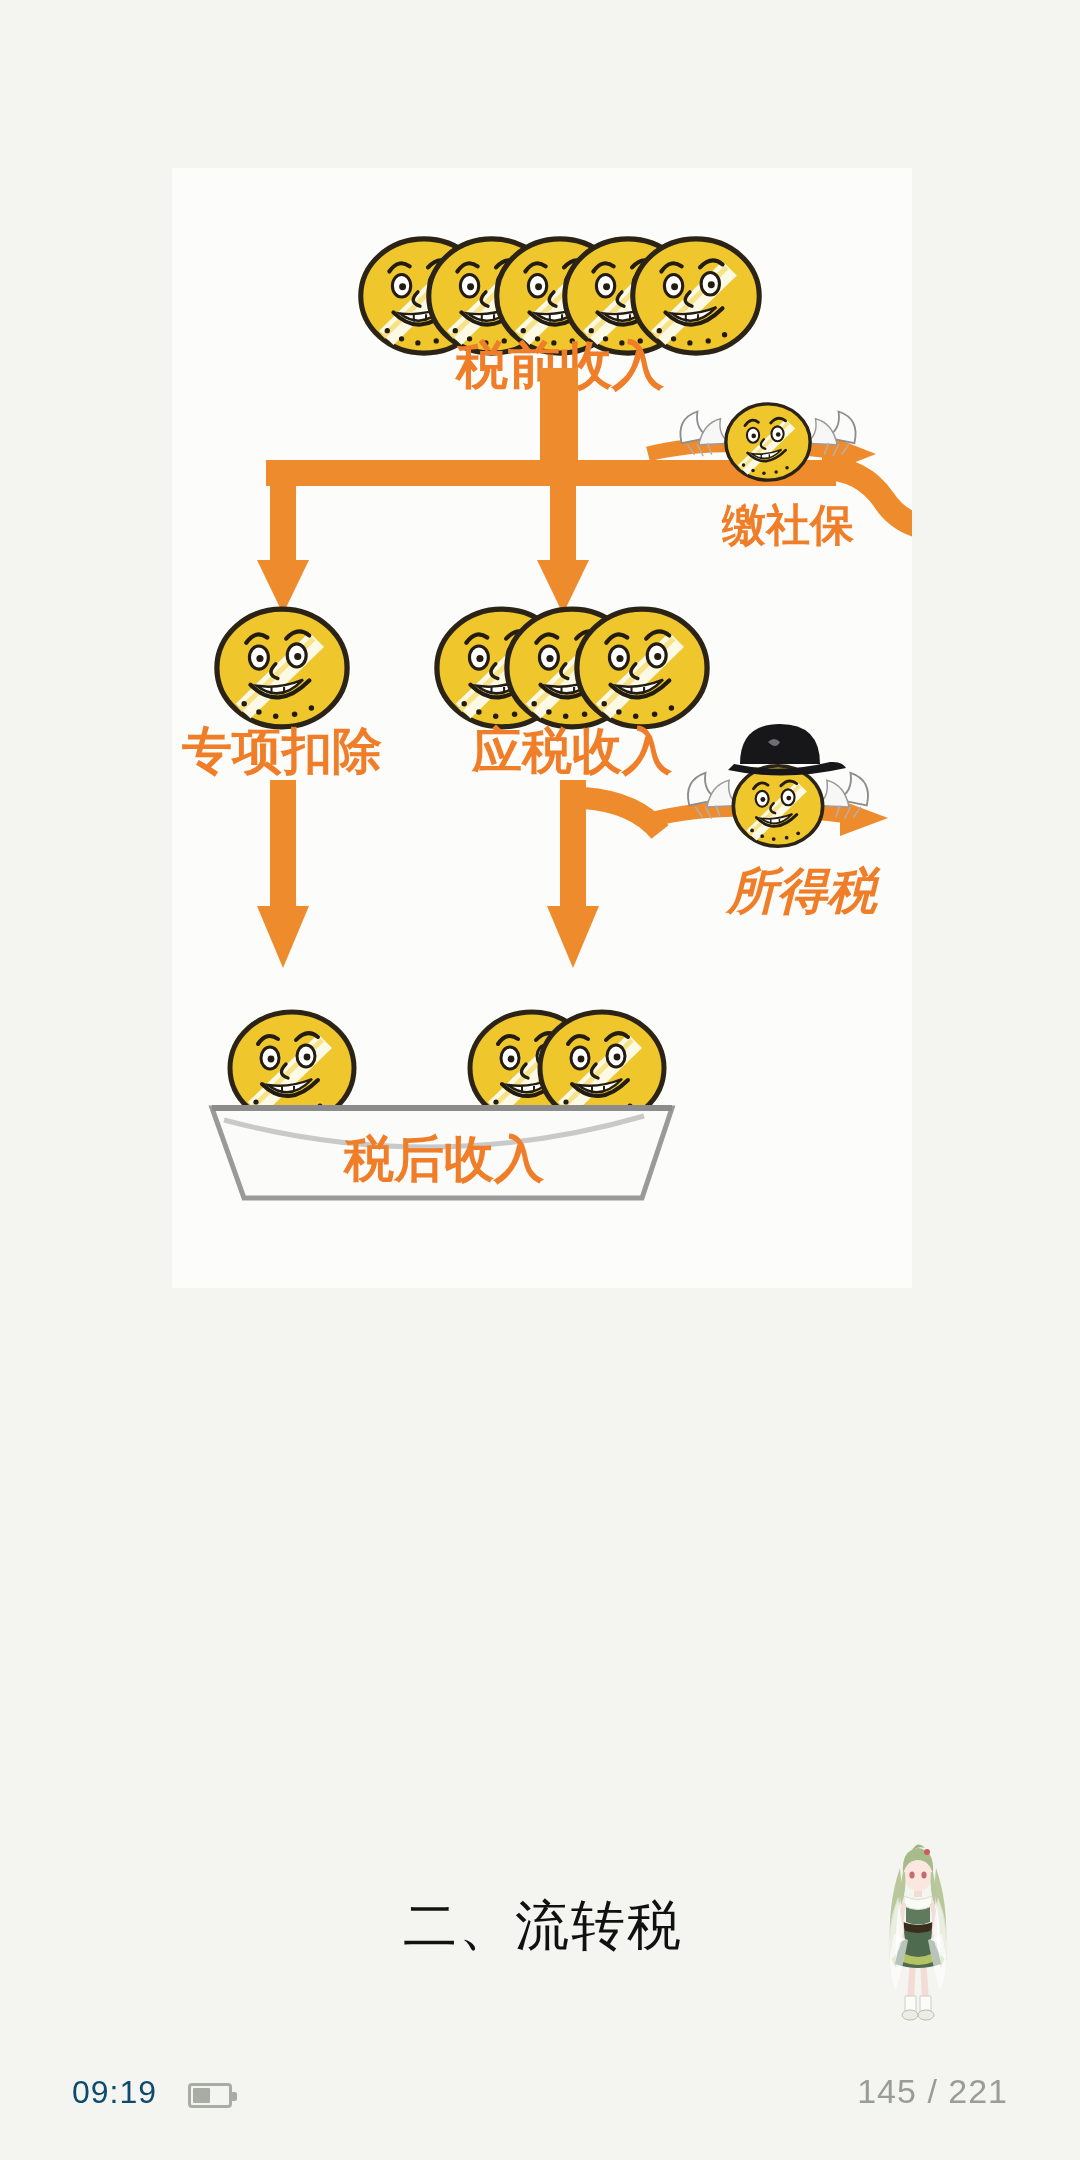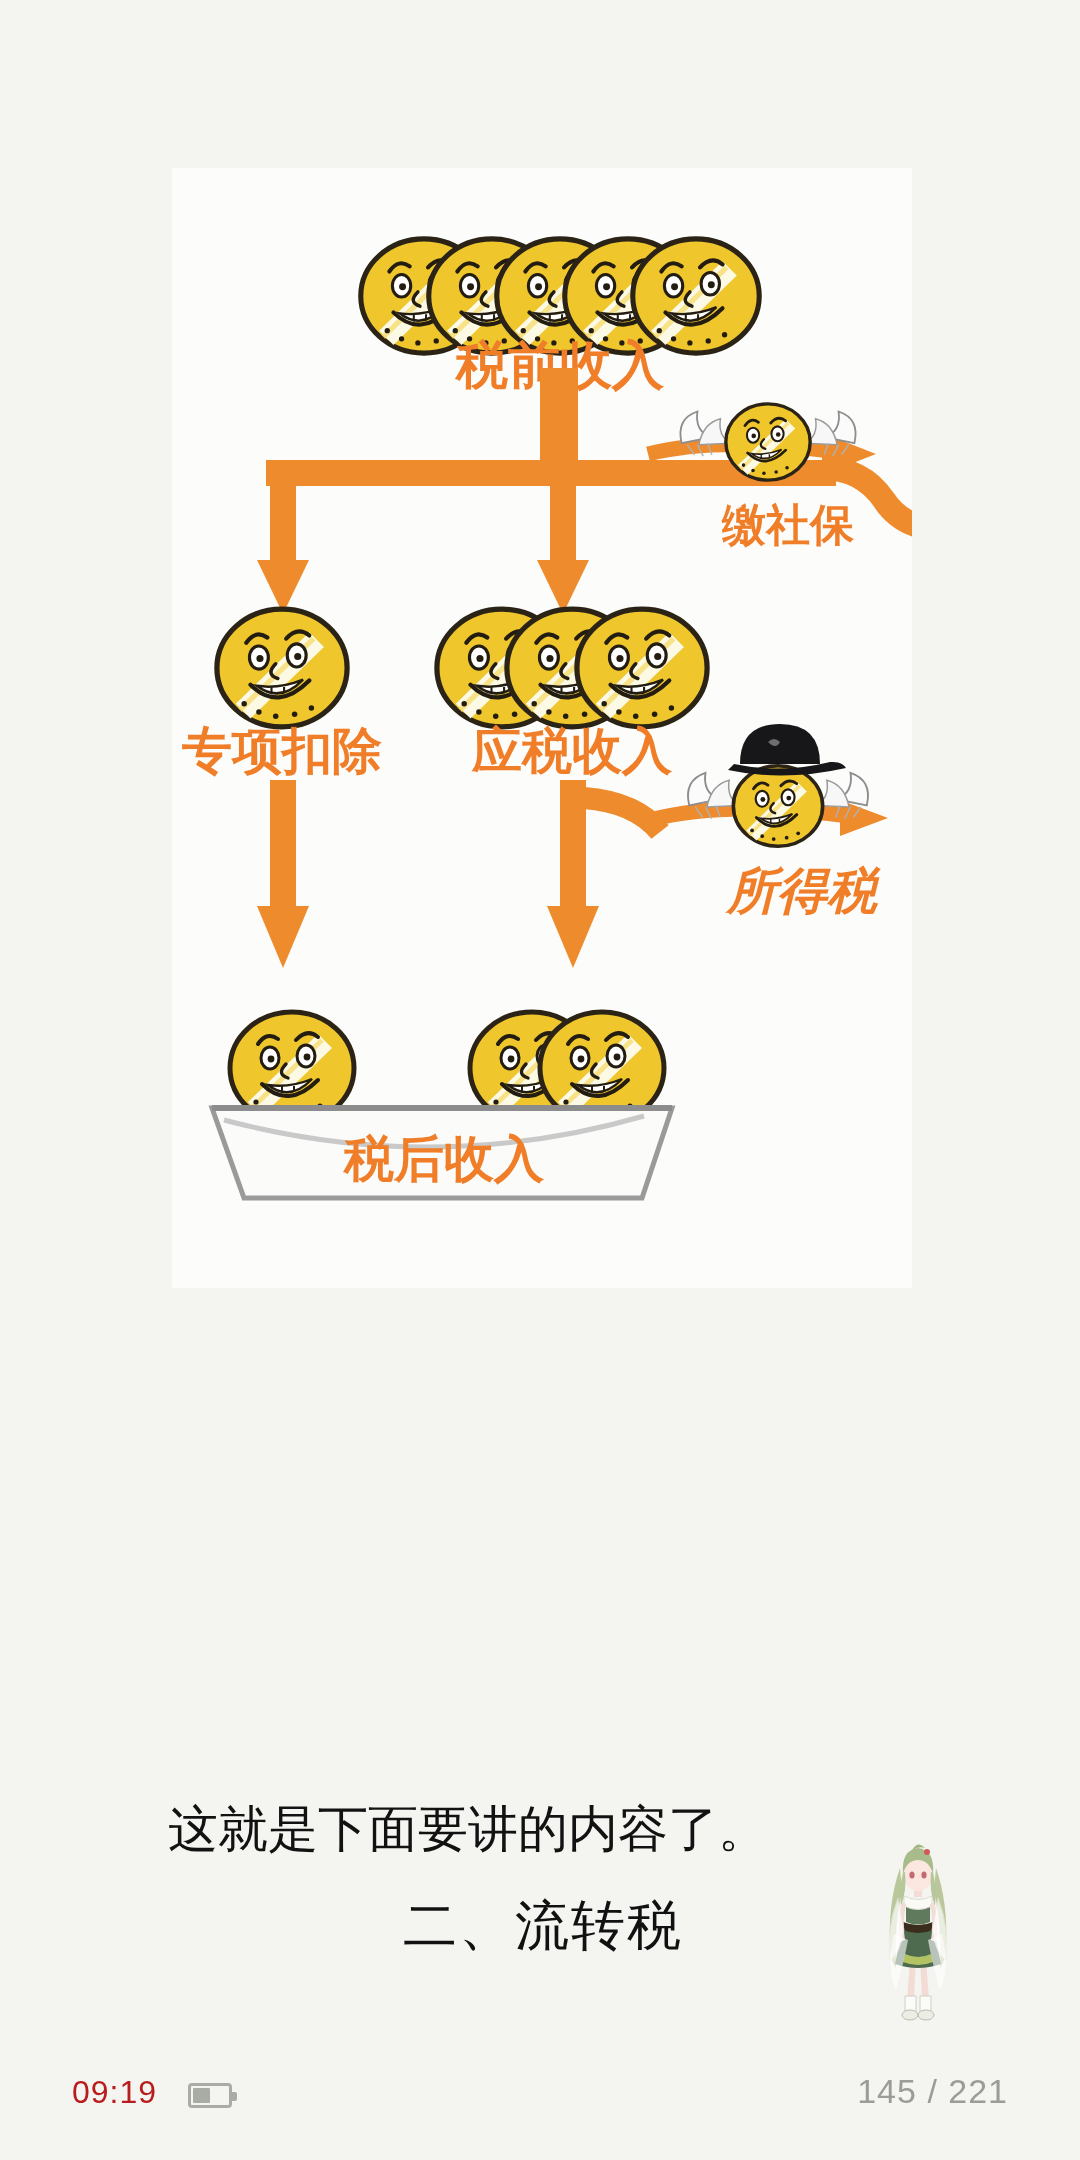--- a/index.html
+++ b/index.html
@@ -74,21 +74,21 @@
   
   .status-bar {
     position: absolute;
     left: 0; right: 0; bottom: 0;
     height: 110px;
   }
   .clock {
     position: absolute;
     left: 72px; top: 24px;
     font-size: 32px;
-    color: #b91c1c;
+    color: #0c4a6e;
     letter-spacing: 1px;
   }
   .battery {
     position: absolute;
     left: 188px; top: 33px;
     width: 44px; height: 25px;
     border: 3px solid #a9aba5;
     border-radius: 4px;
     box-sizing: border-box;
   }
@@ -235,23 +235,20 @@
       <g>
         <path d="M40 940 L500 940 L470 1030 L72 1030 Z" fill="#fbfcfa" stroke="#9a9a9a" stroke-width="5"></path>
         <path d="M52 952 q212 56 420 -4" stroke="#c9c9c9" stroke-width="5" fill="none"></path>
         <path d="M40 940 L500 940" stroke="#8c8c8c" stroke-width="6"></path>
       </g>
       <text x="272" y="1008" font-family="'Liberation Sans',sans-serif" font-size="50" font-weight="bold" fill="#f07d28" text-anchor="middle">税后收入</text>
     </svg>
   </div>
 
 
-  <div class="body-text p2">
-    <span class="indent">这就是下面要讲的内容了。</span>
-  </div>
 
   <div class="section-heading">二、流转税</div>
 
   <svg class="mascot" viewBox="0 0 120 190" xmlns="http://www.w3.org/2000/svg">
 
     <path d="M42 30 q-12 34 -10 78 q1 16 6 22 q-2 -44 6 -78 Z" fill="#b9c79a"></path>
     <path d="M78 30 q12 34 10 78 q-1 16 -6 22 q2 -44 -6 -78 Z" fill="#b9c79a"></path>
 
     <path d="M52 120 l-3 42 h7 l2 -42 Z" fill="#f3dcd5"></path>
     <path d="M68 120 l3 42 h-7 l-2 -42 Z" fill="#f3dcd5"></path>

